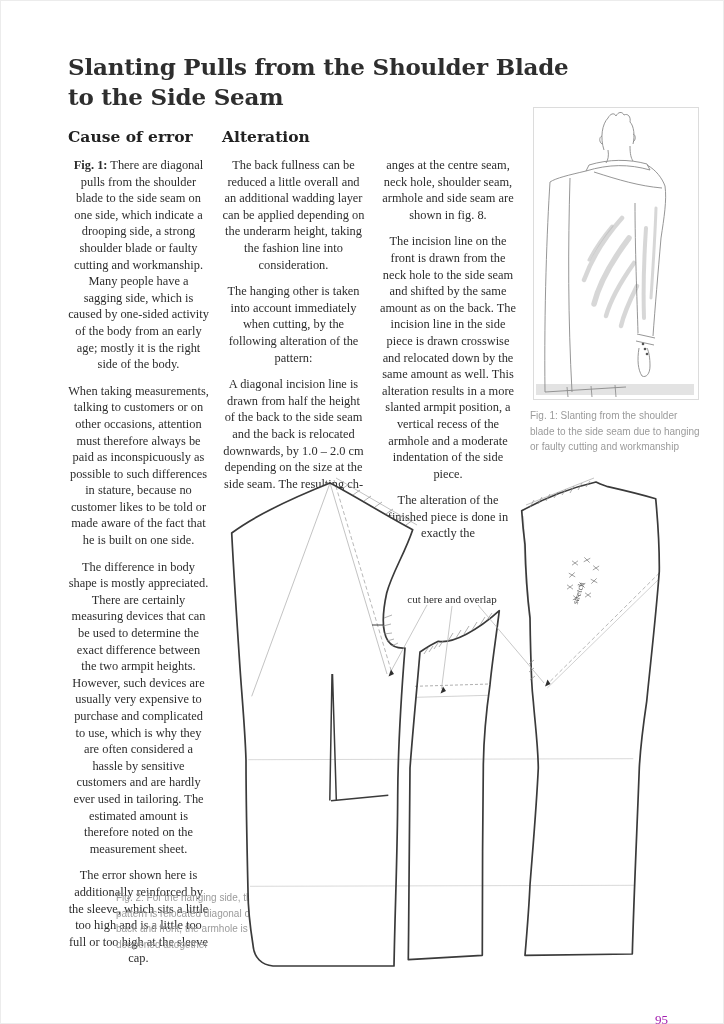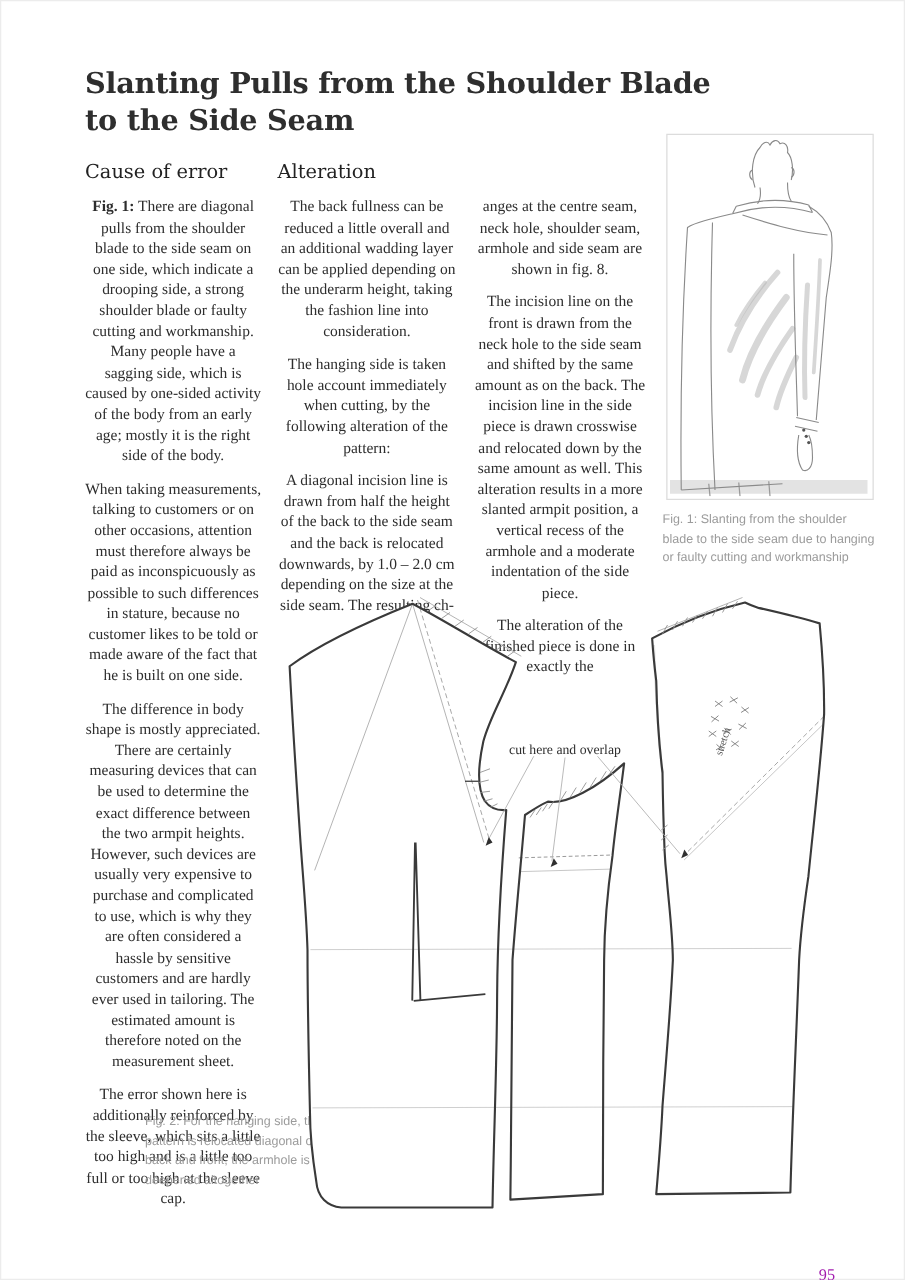--- a/index.html
+++ b/index.html
@@ -4,21 +4,21 @@
 <style>
   html,body{margin:0;padding:0;background:#fff;}
   .page{position:relative;width:724px;height:1024px;background:#ffffff;overflow:hidden;
         font-family:"Liberation Serif",serif;box-shadow:inset 0 0 0 1px #ececec;}
   .page-title{position:absolute;left:68px;top:52px;margin:0;width:580px;
         font-family:"DejaVu Serif",serif;font-weight:700;font-size:23px;line-height:30px;
         color:#2e2e2e;letter-spacing:-0.2px;}
   .col{position:absolute;top:128px;font-size:12.4px;line-height:16.6px;color:#2d2d2d;}
   .col p{margin:0 0 10px 0;text-align:center;}
   .col h2{margin:0 0 11px 0;font-size:15.5px;line-height:18px;font-family:"DejaVu Serif",serif;
-        font-weight:400;color:#222;}
+        font-weight:700;color:#222;}
   .col1{left:68px;width:141px;}
   .col2{left:222px;width:143px;}
   .col3{left:378px;width:140px;padding-top:29px;}
   .fig1-box{position:absolute;left:533px;top:107px;width:164px;height:291px;margin:0;
         border:1px solid #dcdcdc;background:#fff;}
   .caption{position:absolute;margin:0;font-family:"Liberation Sans",sans-serif;
         font-size:10px;line-height:15.5px;color:#9b9b9b;}
   .fig1-caption{left:530px;top:408px;width:170px;}
   .fig2-caption{left:68px;top:890px;width:158px;margin-left:48px;}
   .diagram{position:absolute;left:220px;top:468px;width:482px;height:514px;}
@@ -39,21 +39,21 @@
     <h2>Cause of error</h2>
     <p><b>Fig. 1:</b> <span>There are diagonal pulls from the shoulder blade to the side seam on one side, which indicate a drooping side, a strong shoulder blade or faulty cutting and workmanship. Many people have a sagging side, which is caused by one-sided activity of the body from an early age; mostly it is the right side of the body.</span></p>
     <p>When taking measurements, talking to customers or on other occasions, attention must therefore always be paid as inconspicuously as possible to such differences in stature, because no customer likes to be told or made aware of the fact that he is built on one side.</p>
     <p>The difference in body shape is mostly appreciated. There are certainly measuring devices that can be used to determine the exact difference between the two armpit heights. However, such devices are usually very expensive to purchase and complicated to use, which is why they are often considered a hassle by sensitive customers and are hardly ever used in tailoring. The estimated amount is therefore noted on the measurement sheet.</p>
     <p>The error shown here is additionally reinforced by the sleeve, which sits a little too high and is a little too full or too high at the sleeve cap.</p>
   </section>
 
   <section class="col col2">
     <h2>Alteration</h2>
     <p>The back fullness can be reduced a little overall and an additional wadding layer can be applied depending on the underarm height, taking the fashion line into consideration.</p>
-    <p>The hanging side is taken hole account immediately when cutting, by the following alteration of the pattern:</p>
+    <p>The hanging other is taken into account immediately when cutting, by the following alteration of the pattern:</p>
     <p>A diagonal incision line is drawn from half the height of the back to the side seam and the back is relocated downwards, by 1.0 – 2.0 cm depending on the size at the side seam. The resulting ch-</p>
   </section>
 
   <section class="col col3">
     <p>anges at the centre seam, neck hole, shoulder seam, armhole and side seam are shown in fig. 8.</p>
     <p>The incision line on the front is drawn from the neck hole to the side seam and shifted by the same amount as on the back. The incision line in the side piece is drawn crosswise and relocated down by the same amount as well. This alteration results in a more slanted armpit position, a vertical recess of the armhole and a moderate indentation of the side piece.</p>
     <p>The alteration of the finished piece is done in exactly the</p>
   </section>
 
   <figure class="fig1-box">

